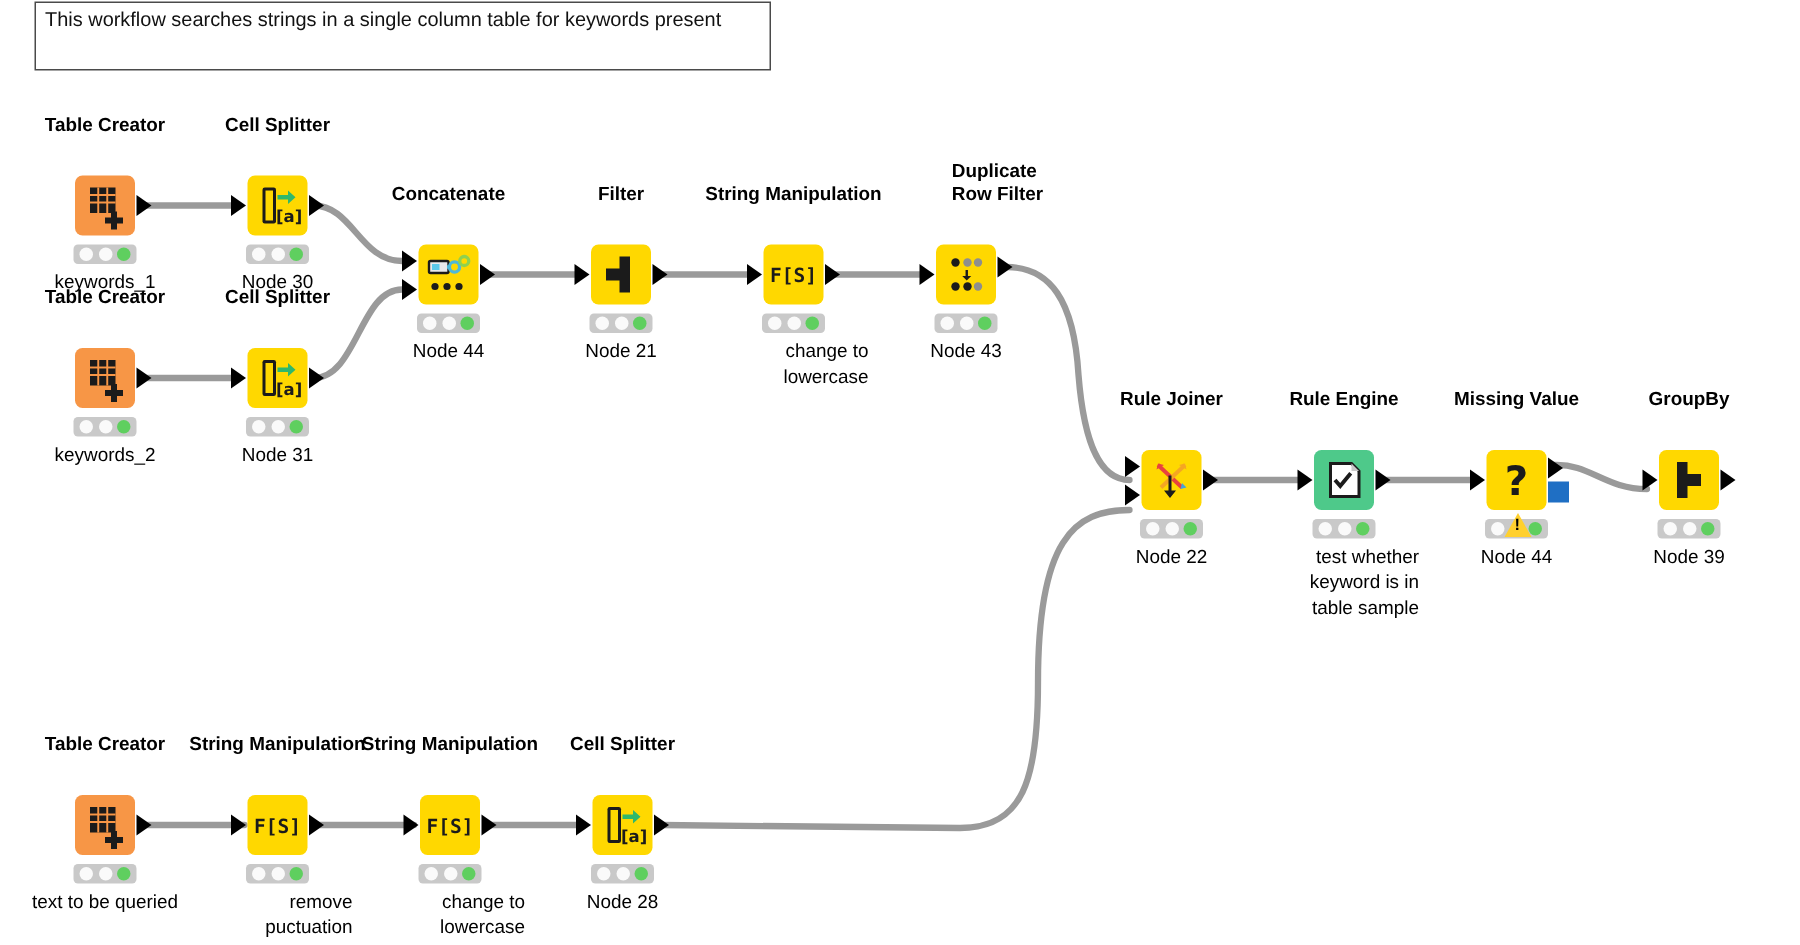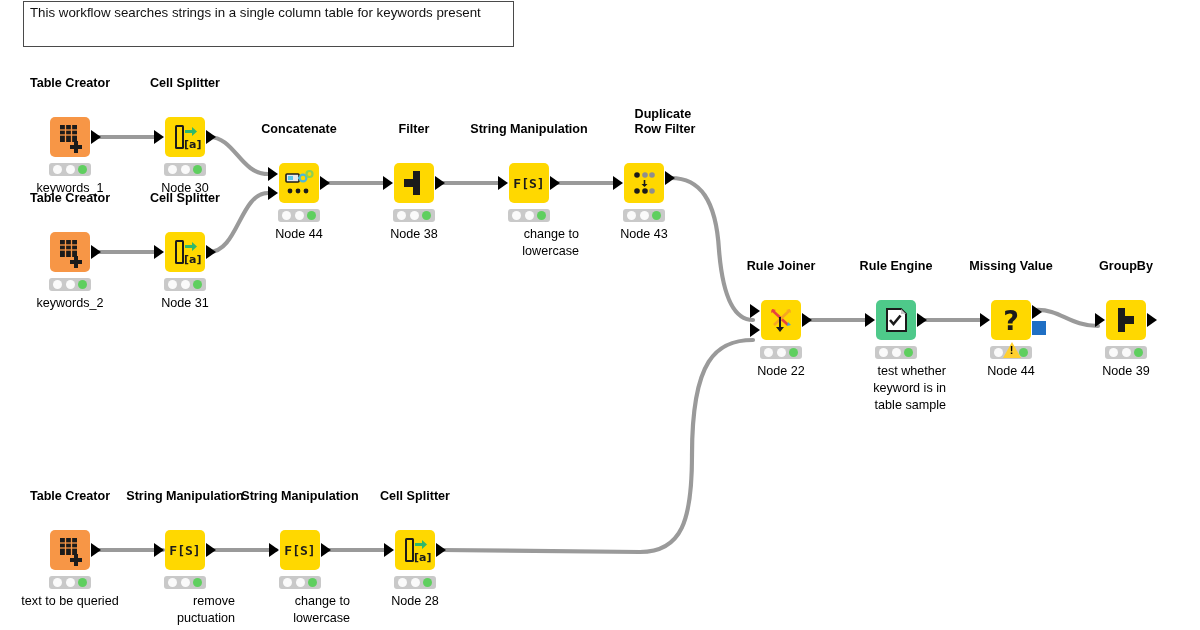--- a/index.html
+++ b/index.html
@@ -288,21 +288,21 @@
         <path d="M 26 8 v 24 h -7 v -8 h -9 v -8 h 9 v -8 z" fill="#1b1b1b"></path>
       </svg>
     </div>
     <div class="port-in"></div>
     <div class="port-out"></div>
     <div class="status">
       <i></i>
       <i></i>
       <i class="ok"></i>
     </div>
-    <div class="label">Node 38</div>
+    <div class="label">Node 21</div>
   </div>
 
   <div class="node" style="left:529px; top:163px;">
     <div class="title">String Manipulation</div>
     <div class="box">
       <svg class="ic" viewBox="0 0 40 40">
         <text x="20" y="25" text-anchor="middle" font-family="DejaVu Sans Mono, monospace" font-size="13" font-weight="bold" fill="#1b1b1b">F[S]</text>
       </svg>
     </div>
     <div class="port-in"></div>

